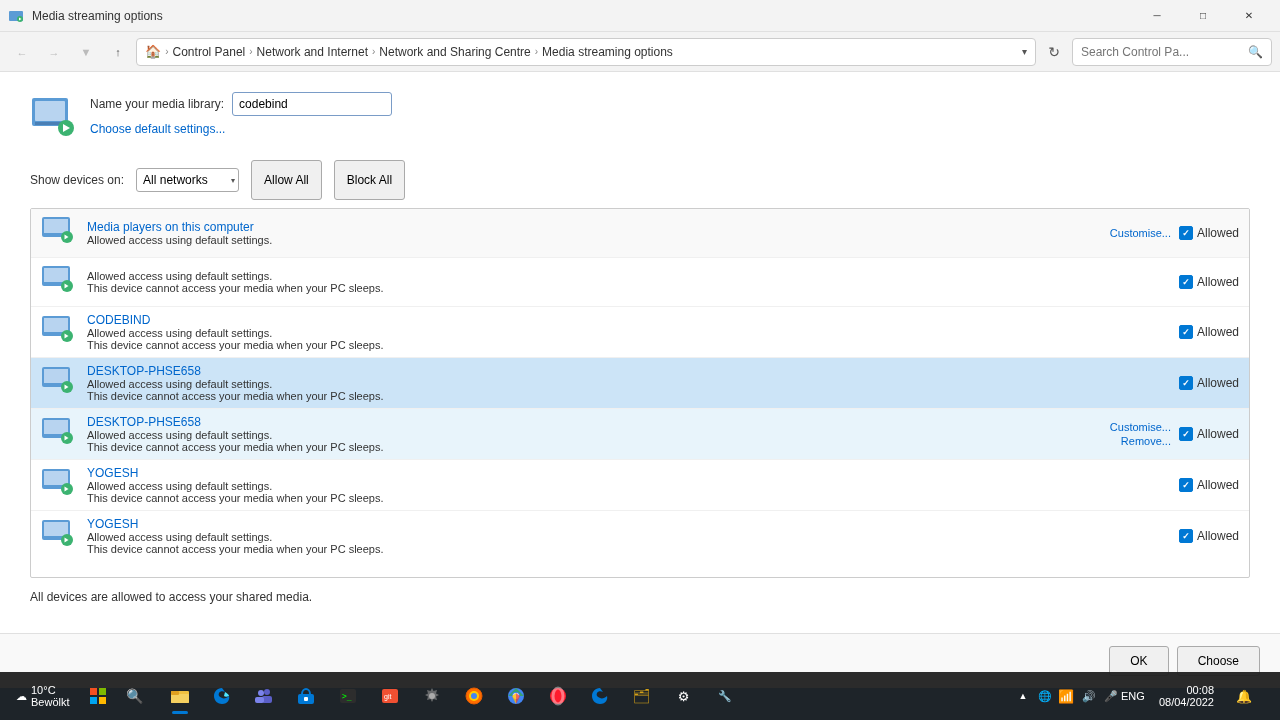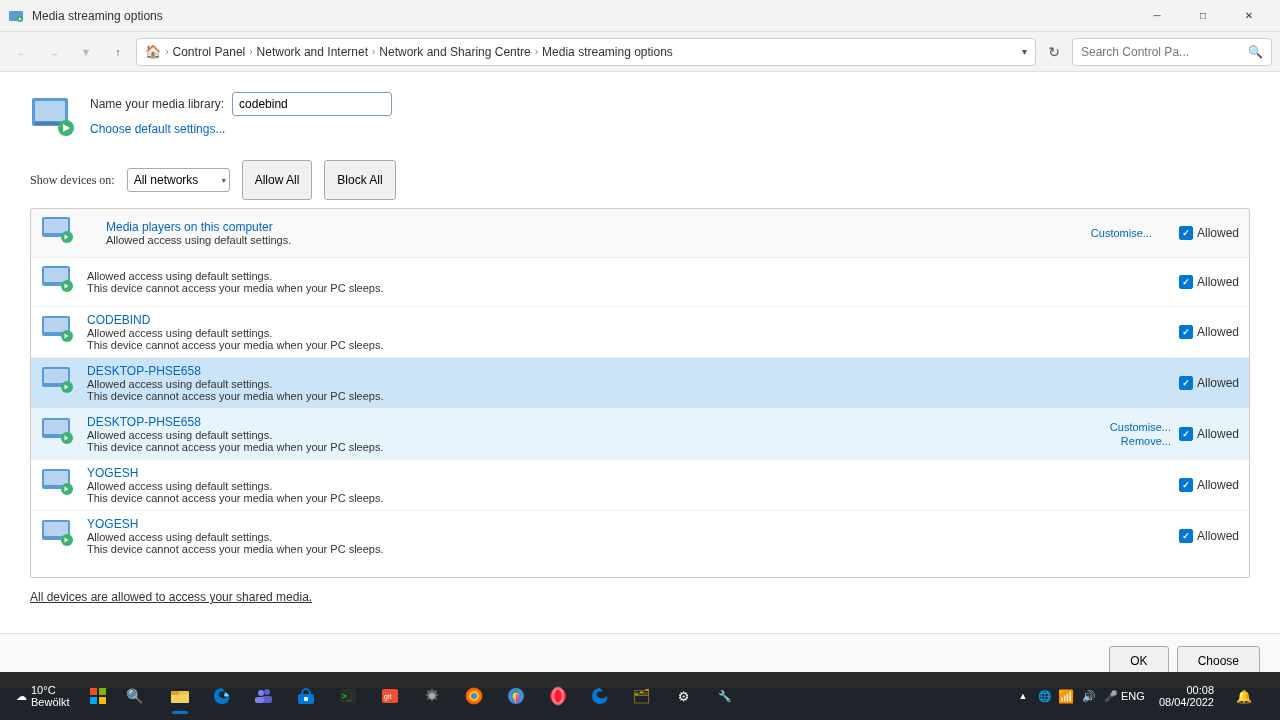--- a/index.html
+++ b/index.html
@@ -213,21 +213,20 @@
     
     .show-devices-bar {
       display: flex;
       align-items: center;
       gap: 12px;
       margin-bottom: 8px;
     }
     .show-devices-label {
       font-size: 12px;
       color: #333;
-      font-family: Liberation Serif, serif;
     }
     .show-devices-select {
       height: 24px;
       border: 1px solid #aaa;
       border-radius: 3px;
       padding: 0 20px 0 6px;
       font-size: 12px;
       background: white;
       appearance: none;
       -webkit-appearance: none;
@@ -348,21 +347,20 @@
     .allowed-text {
       font-size: 12px;
       color: #333;
     }
 
     
     .footer-info {
       font-size: 12px;
       color: #333;
       margin-bottom: 12px;
-      text-decoration: underline;
     }
 
     
     .dialog-buttons {
       display: flex;
       justify-content: flex-end;
       padding: 12px 20px;
       gap: 8px;
       border-top: 1px solid #e0e0e0;
       background: #f9f9f9;
@@ -566,21 +564,21 @@
           <option>Internet</option>
         </select>
         <span class="select-chevron">▾</span>
       </div>
       <button class="allow-all-btn">Allow All</button>
       <button class="block-all-btn">Block All</button>
     </div>
 
     <div class="devices-list">
 
-      <div class="device-item" style="background:#f9f9f9;gap:19px;">
+      <div class="device-item" style="background:#f9f9f9;">
         <div class="device-icon-wrap">
           <svg width="32" height="28" viewBox="0 0 32 28">
             <rect x="1" y="2" width="28" height="20" rx="2" fill="#5b9bd5"></rect>
             <rect x="3" y="4" width="24" height="14" fill="#b8d4f0"></rect>
             <circle cx="26" cy="22" r="6" fill="#3cb371"></circle>
             <polygon points="23.5,19.5 23.5,24.5 27.5,22" fill="white"></polygon>
           </svg>
         </div>
         <div class="device-info">
           <span class="device-name">Media players on this computer</span>

